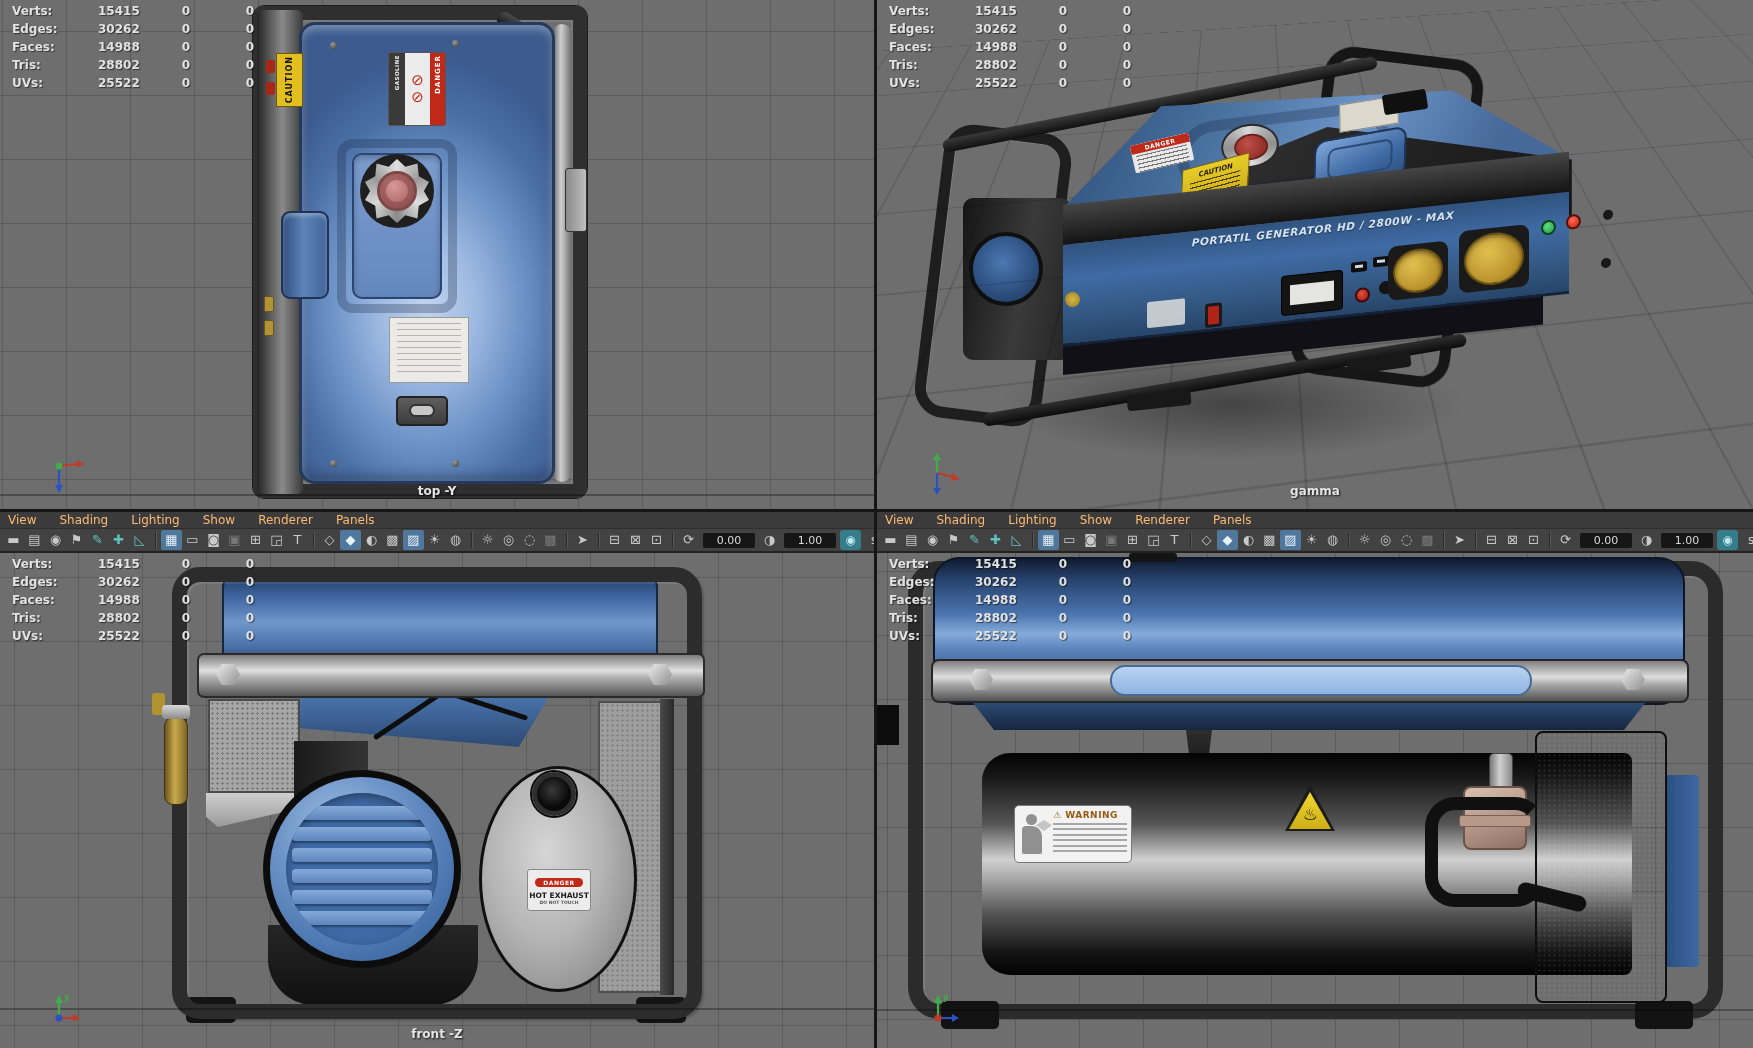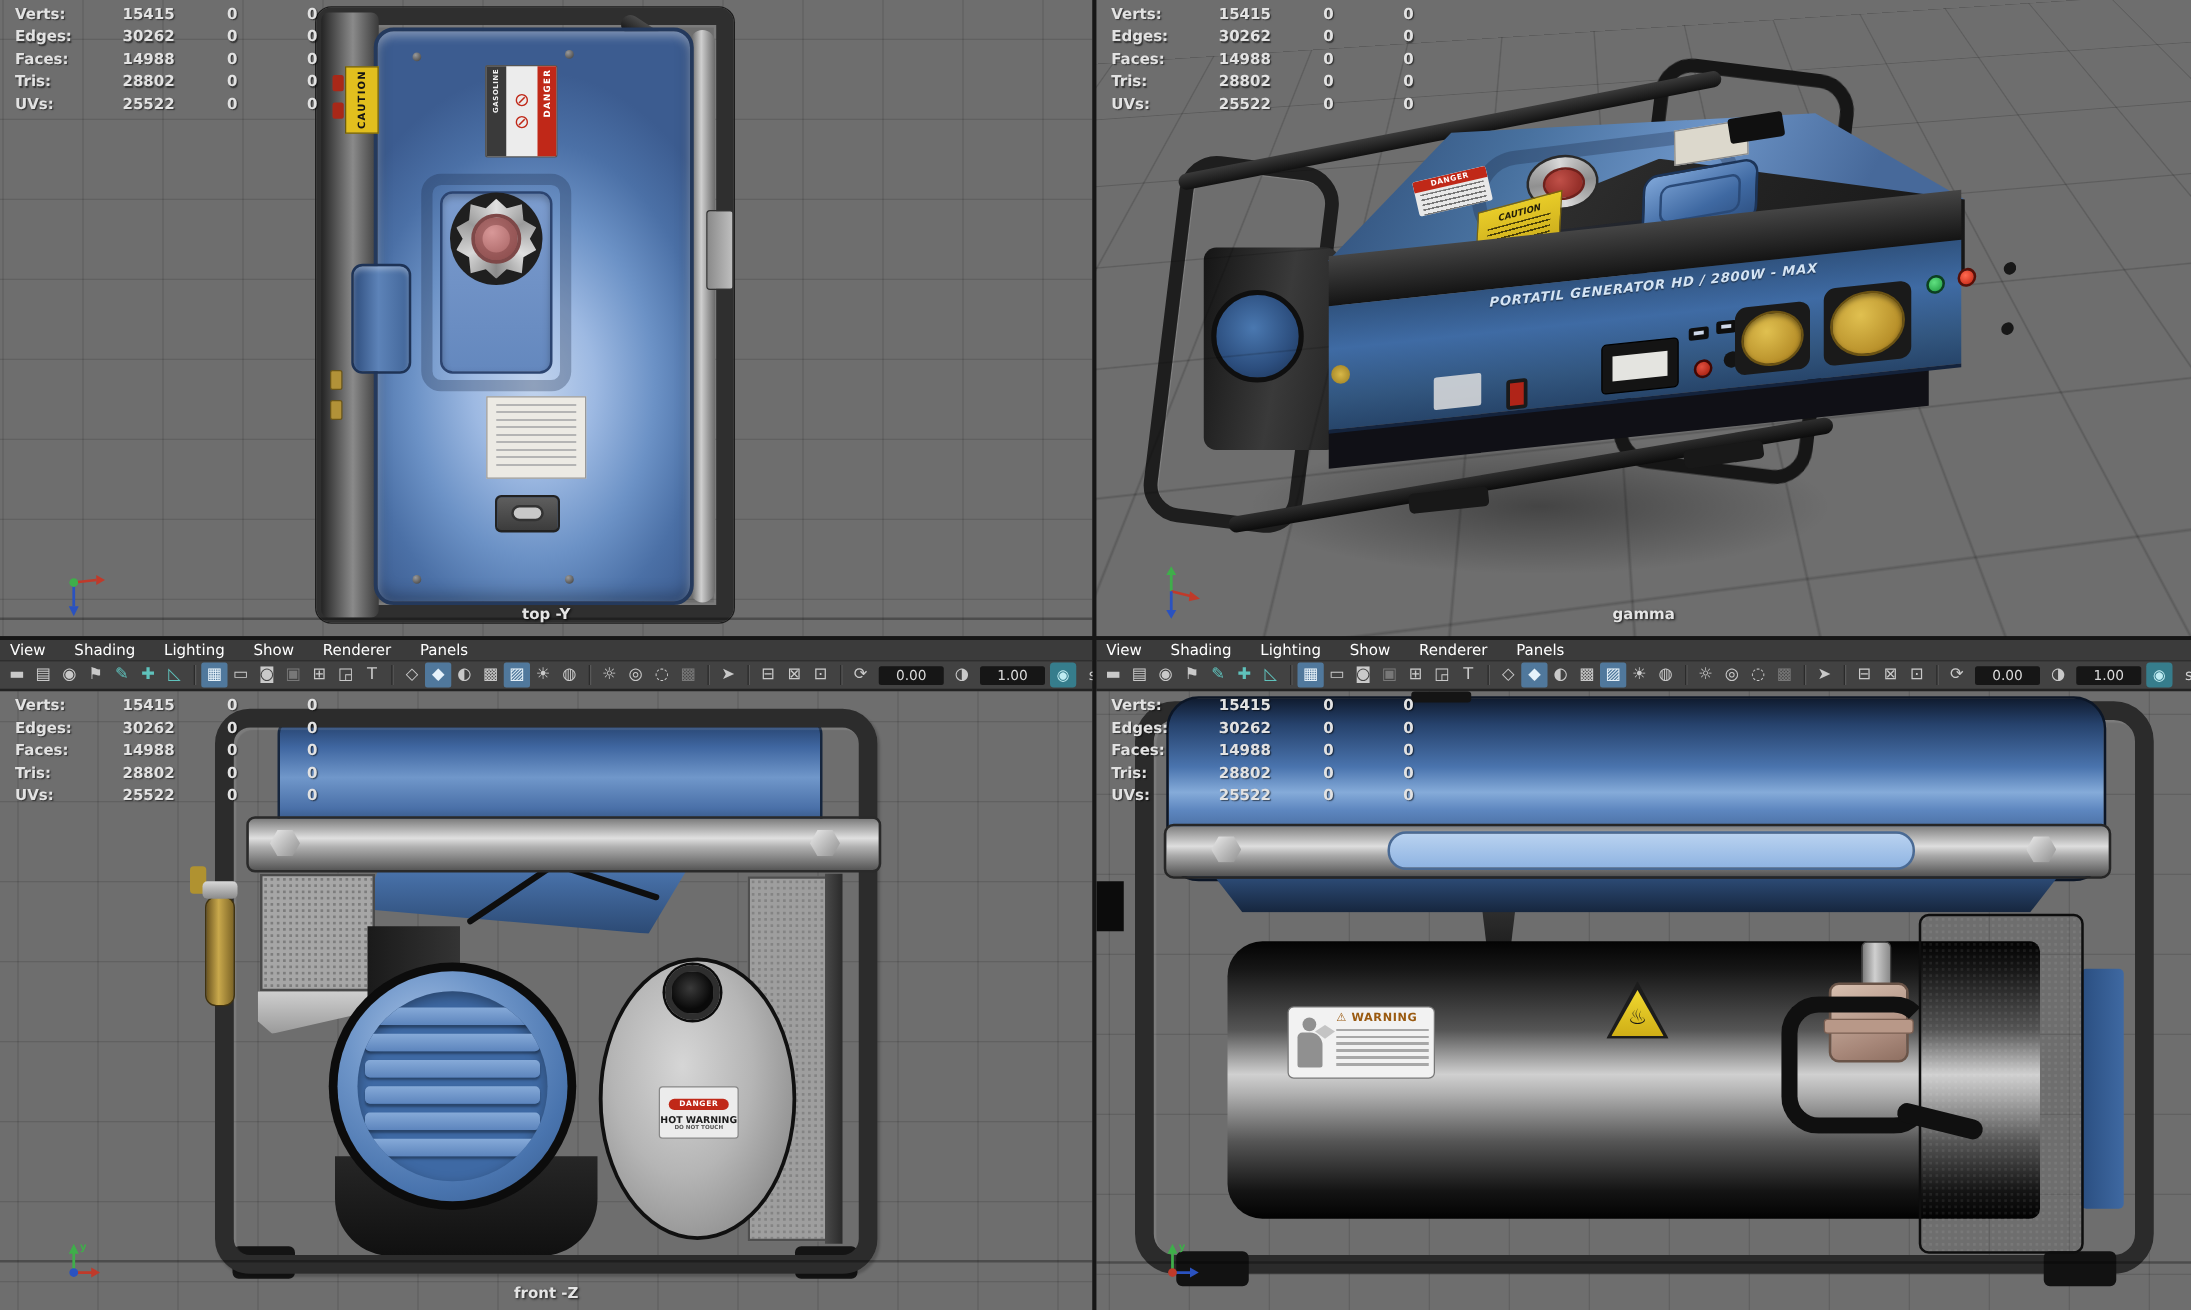--- a/index.html
+++ b/index.html
@@ -6,21 +6,21 @@
   html,body { width:1753px; height:1048px; background:#161616; font-family:"DejaVu Sans",sans-serif; overflow:hidden; }
   #root { position:relative; width:1753px; height:1048px; background:#161616; }
 
   .vp { position:absolute; display:flex; flex-direction:column; overflow:hidden; }
   #vp-top   { left:0;   top:0;   width:874px; height:509px; }
   #vp-persp { left:877px; top:0; width:876px; height:509px; }
   #vp-front { left:0;   top:512px; width:874px; height:536px; }
   #vp-side  { left:877px; top:512px; width:876px; height:536px; }
 
   .vp-menubar { height:17px; background:#3b3b3b; border-bottom:1px solid #2e2e2e; display:flex; align-items:center; padding-left:4px; flex:0 0 auto; }
-  .menu-item { font-size:12px; color:#ffffff; padding:0 13px 0 4px; margin-right:6px; cursor:default; }
+  .menu-item { font-size:12px; color:#fdba74; padding:0 13px 0 4px; margin-right:6px; cursor:default; }
   .vp-toolbar { height:24px; background:#424242; border-bottom:2px solid #232323; display:flex; align-items:center; padding-left:3px; flex:0 0 auto; }
   .tb-icon { width:21px; height:20px; line-height:20px; text-align:center; font-size:13px; color:#c9c9c9; flex:0 0 auto; }
   .tb-icon.teal { color:#5fc2bc; }
   .tb-icon.active { background:#50789c; border-radius:2px; color:#e6f2fa; }
   .tb-icon.dim { opacity:.4; }
   .tb-icon.cm { background:#367d8c; color:#bfecf2; border-radius:3px; font-size:12px; }
   .tb-sep { width:1px; height:16px; background:#2b2b2b; box-shadow:1px 0 0 #585858; margin:0 5px; flex:0 0 auto; }
   .tb-field { width:52px; height:15px; background:#161616; color:#dadada; font-size:11px; text-align:center; line-height:15px; border-radius:2px; margin:0 4px; flex:0 0 auto; }
   .tb-dropdown { color:#cfcfcf; font-size:12px; padding:0 10px; flex:0 0 auto; }
 
@@ -155,21 +155,21 @@
   #vp-side .s-frame { left:31px; top:8px; width:815px; height:458px; border:15px solid #2b2b2b; border-radius:32px; box-shadow:inset 2px 2px 1px rgba(255,255,255,0.10); }
   #vp-side .s-foot { width:58px; height:28px; background:#121212; border-radius:5px; z-index:3; }
   #vp-side .s-tank { left:56px; top:4px; width:752px; height:148px; background:linear-gradient(180deg,#101c30 0%,#26426c 14%,#4a74ae 38%,#85abd9 52%,#5d86bf 62%,#33537f 85%,#22395c 100%); border-radius:26px; border:2px solid #0c1626; z-index:2; }
   #vp-side .s-top-pin { left:252px; top:0; width:48px; height:9px; background:#141414; border-radius:3px; z-index:3; }
   #vp-side .s-crossbar { left:54px; top:106px; width:758px; height:44px; background:linear-gradient(180deg,#808080,#dedede 40%,#ababab 58%,#515151); border:2px solid #262626; border-radius:8px; z-index:3; }
   #vp-side .s-bolt { width:24px; height:21px; clip-path:polygon(25% 0,75% 0,100% 50%,75% 100%,25% 100%,0 50%); background:linear-gradient(135deg,#ececec,#8f8f8f); z-index:4; }
   #vp-side .s-blue-band { left:233px; top:112px; width:422px; height:31px; background:linear-gradient(180deg,#b9d2f0,#8fb4e2); border:2px solid #4a6a94; border-radius:15px; z-index:4; }
   #vp-side .s-tank-lip { left:82px; top:150px; width:700px; height:27px; background:linear-gradient(#2c4a74,#16263e); clip-path:polygon(2% 0,98% 0,95% 100%,5% 100%); z-index:2; }
   #vp-side .s-bracket { left:306px; top:152px; width:32px; height:58px; background:linear-gradient(#3a3a3a,#1c1c1c); clip-path:polygon(0 0,100% 0,78% 100%,22% 100%); }
   #vp-side .s-muffler { left:105px; top:200px; width:650px; height:222px; border-radius:28px 8px 8px 28px; background:linear-gradient(180deg,#030303 0%,#161616 10%,#555 32%,#d0d0d0 48%,#b0b0b0 55%,#565656 72%,#141414 90%,#020202 100%); z-index:2; }
-  #vp-side .s-warning { left:153px; top:252px; width:118px; height:58px; background:#f2f2f2; border-radius:5px; border:1px solid #777; display:flex; padding:4px; z-index:3; }
+  #vp-side .s-warning { left:137px; top:252px; width:118px; height:58px; background:#f2f2f2; border-radius:5px; border:1px solid #777; display:flex; padding:4px; z-index:3; }
   #vp-side .s-warn-fig { width:34px; position:relative; }
   #vp-side .s-warn-fig i { position:absolute; display:block; }
   #vp-side .s-head { left:7px; top:4px; width:11px; height:11px; border-radius:50%; background:#909090; }
   #vp-side .s-body { left:3px; top:16px; width:20px; height:28px; background:#909090; border-radius:4px 10px 2px 2px; }
   #vp-side .s-book { left:17px; top:10px; width:16px; height:13px; background:#c4c4c4; clip-path:polygon(0 40%,50% 0,100% 40%,50% 85%); }
   #vp-side .s-warn-text { flex:1; }
   #vp-side .s-warn-title { font-weight:bold; font-size:9px; color:#9a5a10; letter-spacing:0.5px; }
   #vp-side .s-warn-lines { margin-top:3px; height:32px; background:repeating-linear-gradient(180deg,#a8a8a8 0 2px, transparent 2px 5.5px); }
   #vp-side .s-tri-outer { left:408px; top:232px; width:50px; height:46px; background:#1c1c1c; clip-path:polygon(50% 0,100% 100%,0 100%); z-index:3; }
   #vp-side .s-tri-inner { left:412px; top:239px; width:42px; height:37px; background:linear-gradient(#f0d830,#cfae16); clip-path:polygon(50% 0,100% 100%,0 100%); z-index:3; }
@@ -434,21 +434,21 @@
       <div class="f-engine-dark"></div>
       <div class="f-engine-base"></div>
       <div class="f-wire1"></div>
       <div class="f-wire2"></div>
       <div class="f-panel-right"></div>
       <div class="f-strip-right"></div>
       <div class="f-muffler"></div>
       <div class="f-exhaust"></div>
       <div class="f-exh-label">
         <span class="f-exh-danger">DANGER</span>
-        <div class="f-exh-l1">HOT WARNING</div>
+        <div class="f-exh-l1">HOT EXHAUST</div>
         <div class="f-exh-l2">DO NOT TOUCH</div>
       </div>
       <div class="f-fan-outer"></div>
       <div class="f-fan-rim"></div>
       <div class="f-fan-face">
         <div class="f-slat"></div>
           <div class="f-slat"></div>
           <div class="f-slat"></div>
         <div class="f-slat"></div>
           <div class="f-slat"></div>

